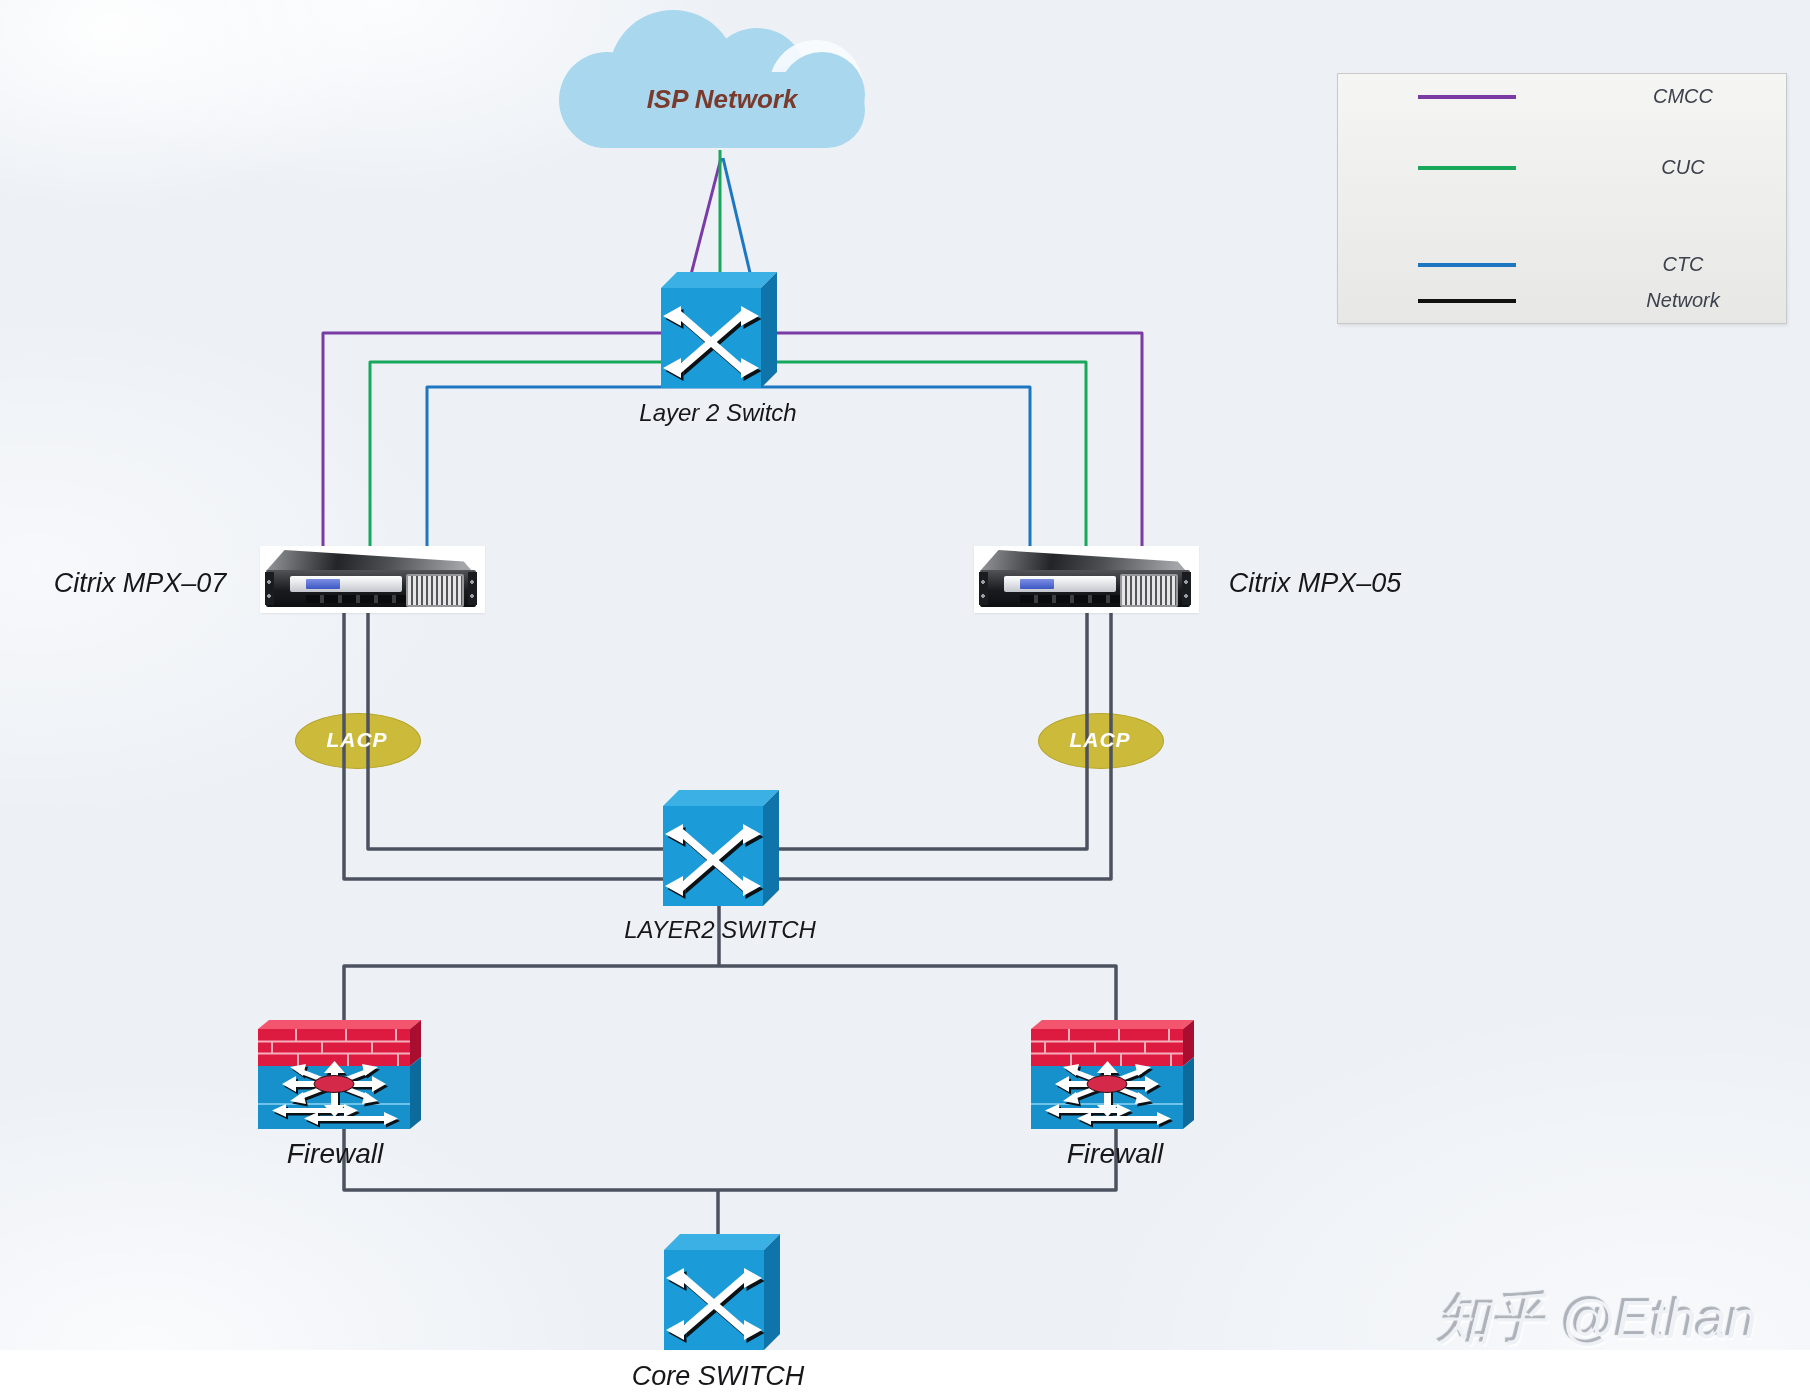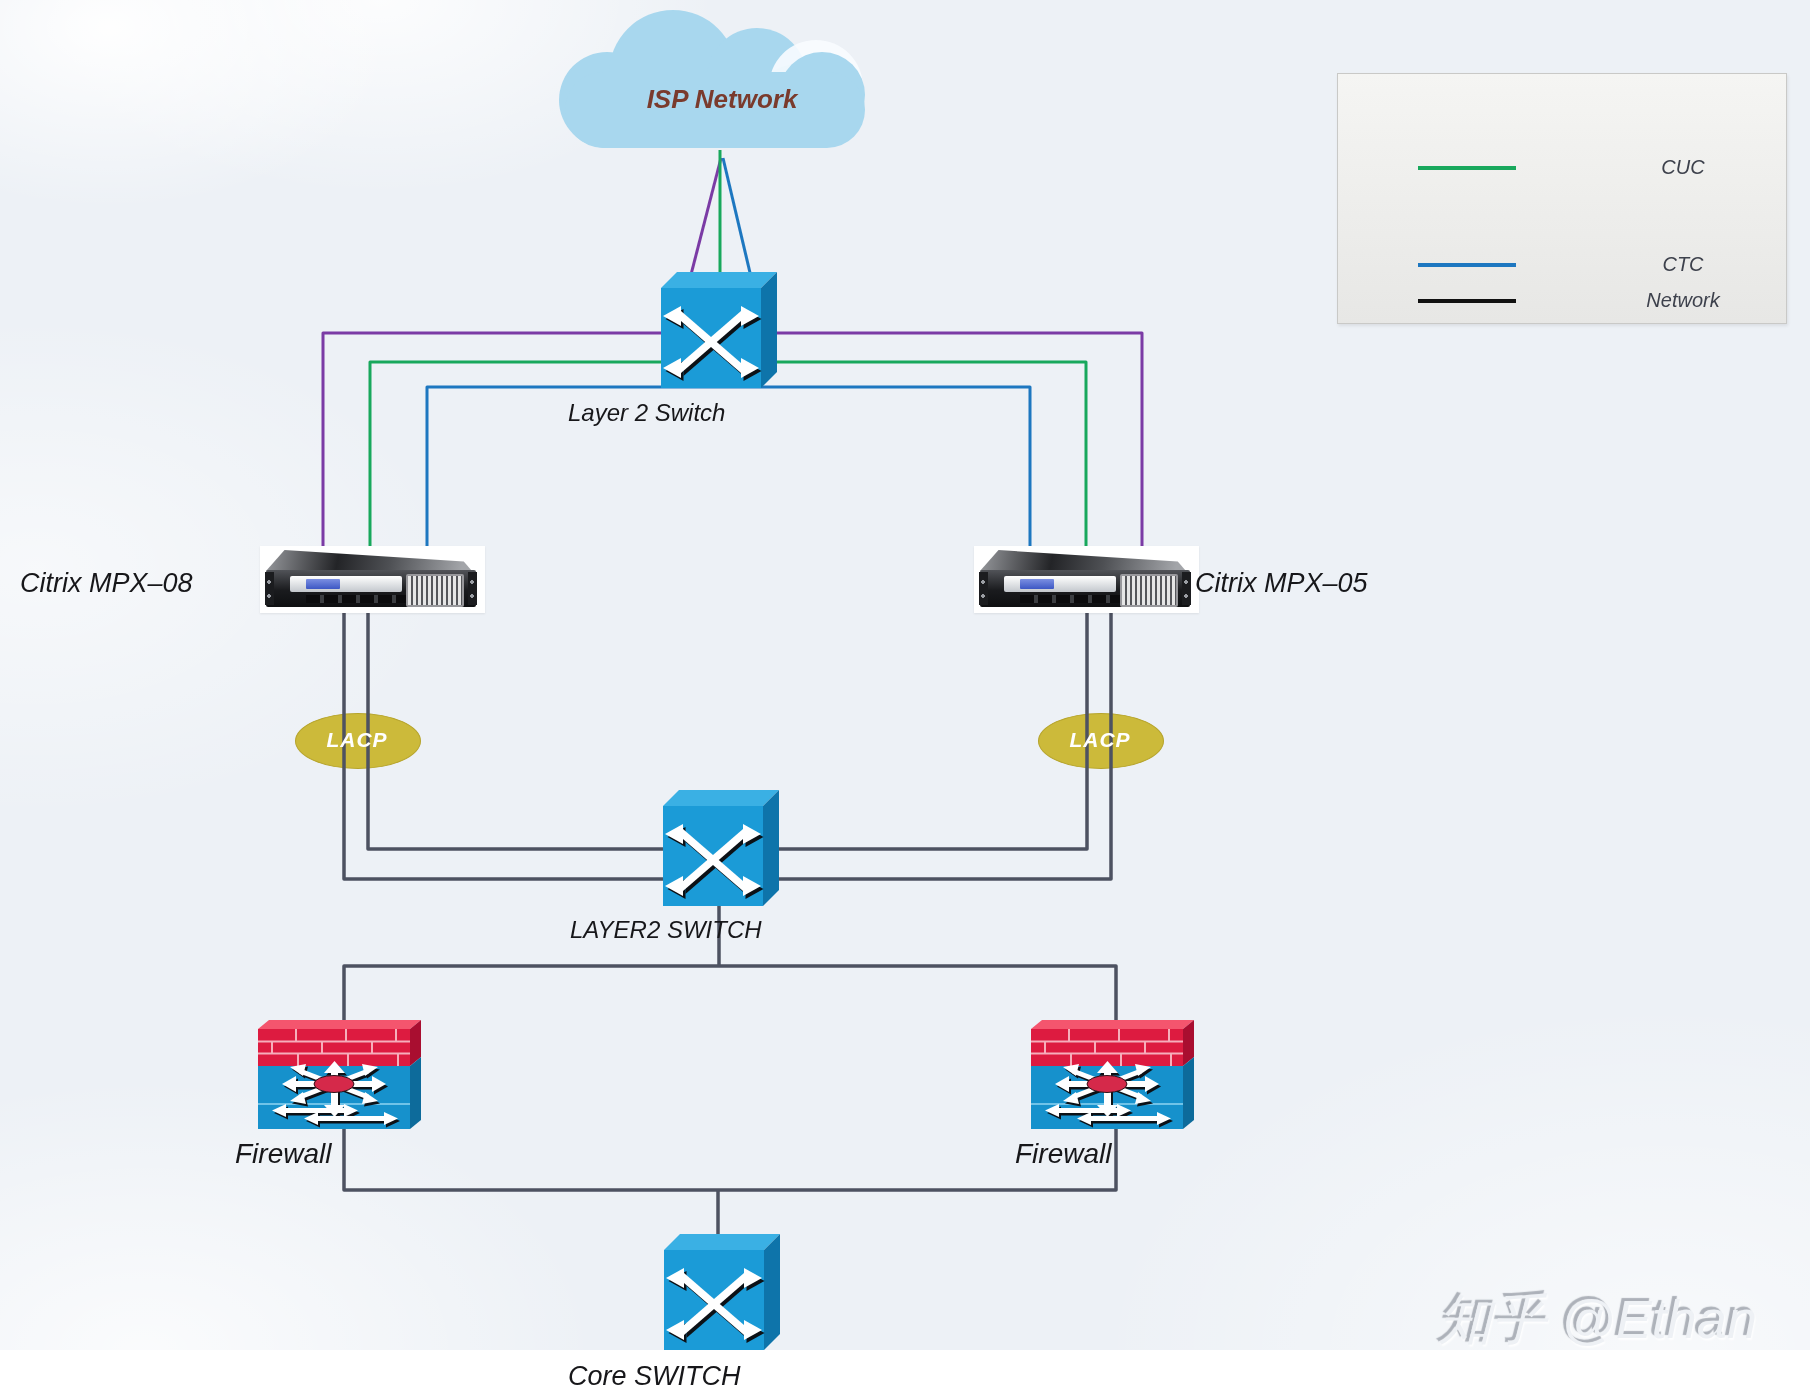--- a/index.html
+++ b/index.html
@@ -63,21 +63,21 @@
   .mpx-panel{position:absolute;left:24px;top:6px;width:112px;height:16px;border-radius:2px;
     background:linear-gradient(#ffffff,#c3c7cd);}
   .mpx-lcd{position:absolute;left:16px;top:3px;width:34px;height:10px;border-radius:1px;
     background:linear-gradient(#7b8fe2,#3d57c4);}
   .mpx-grille{position:absolute;right:12px;top:4px;width:54px;height:29px;border:2px solid #97979b;border-radius:2px;
     background:repeating-linear-gradient(90deg,#e6e6e6 0 3px,#55565a 3px 5px),
                repeating-linear-gradient(0deg,rgba(0,0,0,.35) 0 5px,rgba(255,255,255,0) 5px 7px);}
   .mpx-ports{position:absolute;left:40px;bottom:4px;width:100px;height:8px;
     background:repeating-linear-gradient(90deg,#0b0b0d 0 14px,#3c3e42 14px 18px);}
   
-  .lbl{position:absolute;color:var(--label-text);z-index:4;}
+  .lbl{position:absolute;text-align:center;color:var(--label-text);z-index:4;}
   
   .legend{position:absolute;left:1337px;top:73px;width:448px;height:249px;z-index:4;
     background:linear-gradient(180deg,#f5f5f3,#e7e7e5);border:1px solid #c9c9c7;
     box-shadow:1px 2px 3px rgba(0,0,0,.08);}
   .lrow{position:absolute;left:0;width:100%;height:40px;}
   .lswatch{position:absolute;left:80px;top:18px;width:98px;height:4px;}
   .llabel{position:absolute;left:270px;top:8px;width:150px;text-align:center;font-size:20px;color:#3d414c;}
   
   .watermark{position:absolute;left:1438px;top:1284px;font-size:54px;white-space:nowrap;z-index:5;
     color:#eef1f5;text-shadow:-3px -3px 1px rgba(148,153,163,.75),1px 2px 2px rgba(255,255,255,.9);}
@@ -248,28 +248,32 @@
         </div>
       <div class="mpx-grille"></div>
       <div class="mpx-ports"></div>
     </div>
   </div>
 
   <div class="lacp-text" style="left:295px;top:713px;">LACP</div>
   <div class="lacp-text" style="left:1038px;top:713px;">LACP</div>
 
   <div class="lbl" style="left:568px;top:399px;width:300px;font-size:24px;">Layer 2 Switch</div>
-  <div class="lbl" style="left:20px;top:568px;width:240px;font-size:27px;">Citrix MPX–08</div>
+  <div class="lbl" style="left:20px;top:568px;width:240px;font-size:27px;">Citrix MPX–07</div>
   <div class="lbl" style="left:1195px;top:568px;width:240px;font-size:27px;">Citrix MPX–05</div>
   <div class="lbl" style="left:570px;top:916px;width:300px;font-size:24px;">LAYER2 SWITCH</div>
   <div class="lbl" style="left:235px;top:1138px;width:200px;font-size:28px;">Firewall</div>
   <div class="lbl" style="left:1015px;top:1138px;width:200px;font-size:28px;">Firewall</div>
   <div class="lbl" style="left:568px;top:1361px;width:300px;font-size:27px;">Core SWITCH</div>
 
   <div class="legend">
+    <div class="lrow" style="top:3px;">
+      <span class="lswatch" style="background:var(--cmcc);"></span>
+      <span class="llabel">CMCC</span>
+    </div>
     <div class="lrow" style="top:66px;margin-top:8px;">
       <span class="lswatch" style="background:var(--cuc);"></span>
       <span class="llabel">CUC</span>
     </div>
     <div class="lrow" style="top:139px;margin-top:32px;">
       <span class="lswatch" style="background:var(--ctc);"></span>
       <span class="llabel">CTC</span>
     </div>
     <div class="lrow" style="top:207px;">
       <span class="lswatch" style="background:var(--ethernet);"></span>

